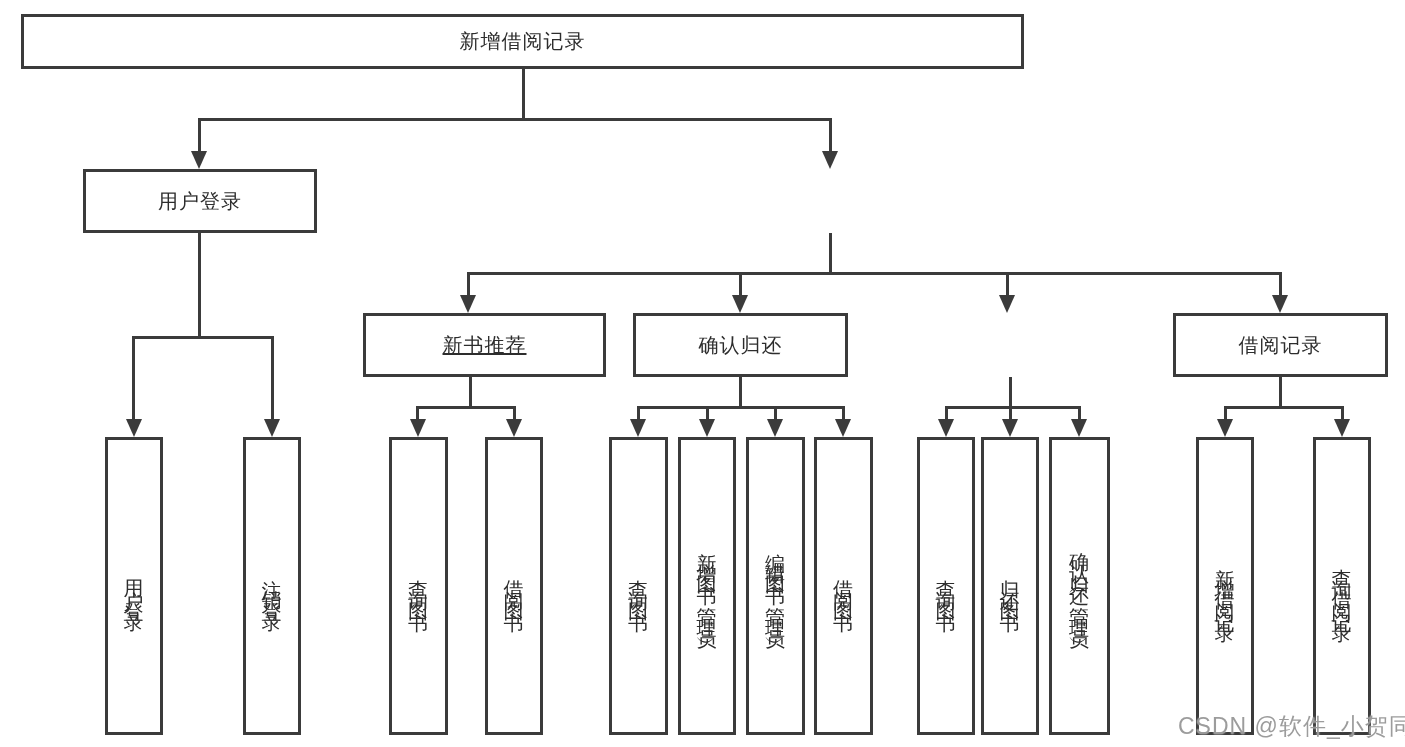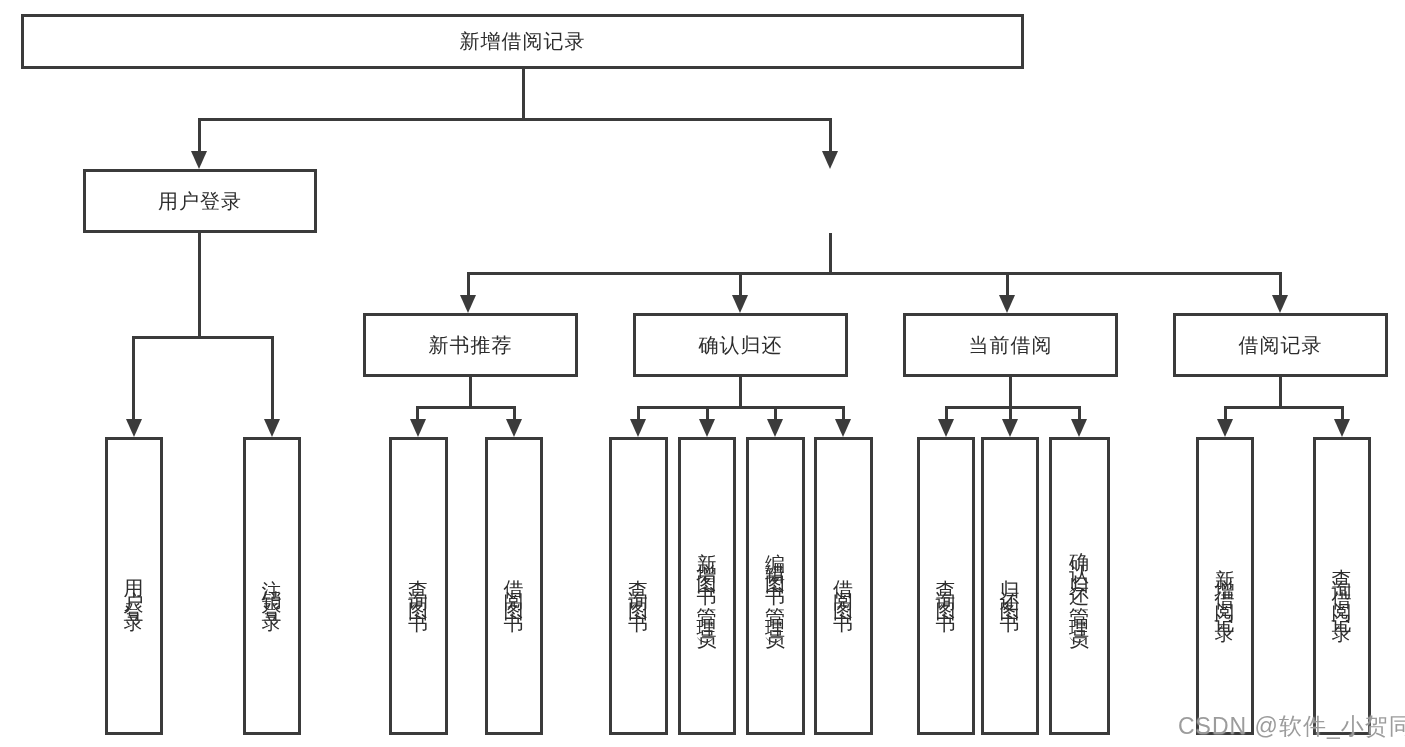--- a/index.html
+++ b/index.html
@@ -98,28 +98,25 @@
   <div class="hline" style="left:467px; top:272px; width:814px;"></div>
   <div class="vline" style="left:467px; top:272px; height:28px;"></div>
   <div class="arrow" style="left:460px; top:295px;"></div>
   <div class="vline" style="left:739px; top:272px; height:28px;"></div>
   <div class="arrow" style="left:732px; top:295px;"></div>
   <div class="vline" style="left:1006px; top:272px; height:28px;"></div>
   <div class="arrow" style="left:999px; top:295px;"></div>
   <div class="vline" style="left:1279px; top:272px; height:28px;"></div>
   <div class="arrow" style="left:1272px; top:295px;"></div>
 
-  <div class="box" style="left:363px; top:313px; width:215px; height:64px;">
+  <div class="box" style="left:363px; top:313px; width:243px; height:64px;text-decoration:underline;">
     <span>新书推荐</span>
   </div>
   <div class="box" style="left:633px; top:313px; width:215px; height:64px;">
     <span>确认归还</span>
-  </div>
-  <div class="box" style="left:903px; top:313px; width:215px; height:64px;">
-    <span>当前借阅</span>
   </div>
   <div class="box" style="left:1173px; top:313px; width:215px; height:64px;">
     <span>借阅记录</span>
   </div>
 
   <div class="vline" style="left:469px; top:377px; height:32px;"></div>
   <div class="hline" style="left:416px; top:406px; width:100px;"></div>
   <div class="vline" style="left:416px; top:406px; height:16px;"></div>
   <div class="arrow" style="left:410px; top:419px;"></div>
   <div class="vline" style="left:513px; top:406px; height:16px;"></div>

